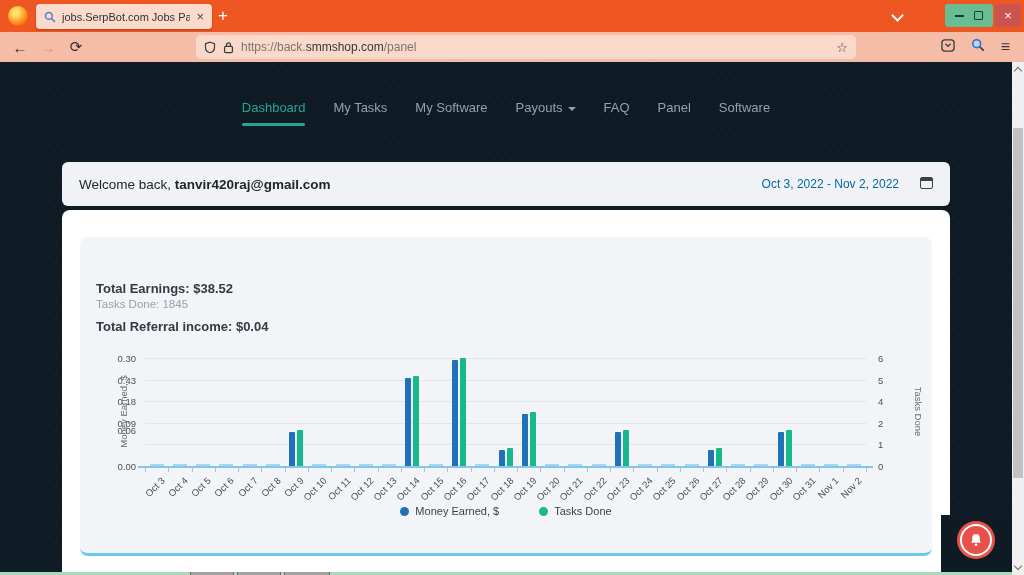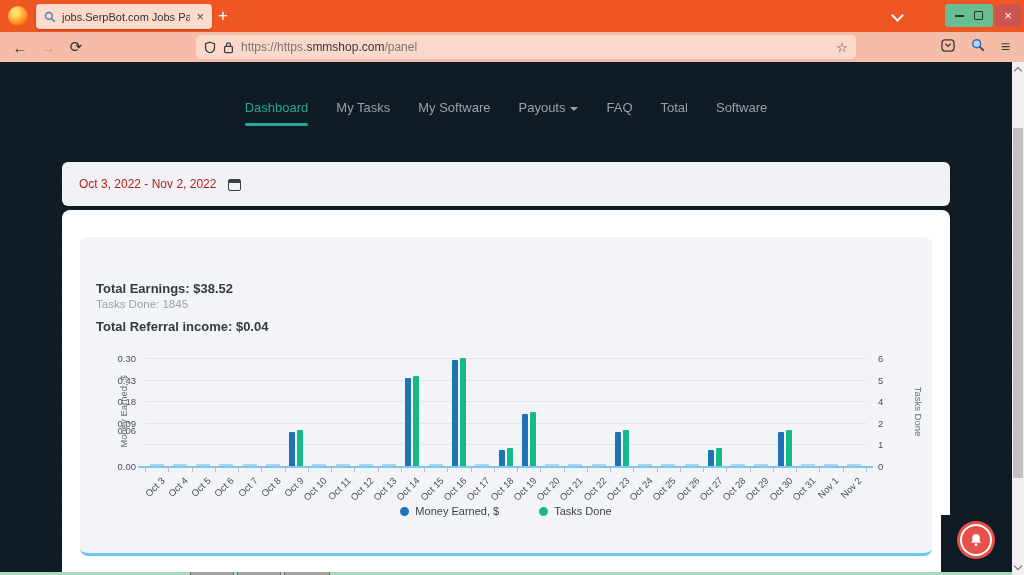--- a/index.html
+++ b/index.html
@@ -43,21 +43,21 @@
   .nav-item { font-size:13px; color:#95a2aa; text-align:center; }
   .nav-item .lbl { display:inline-block; }
   .nav-item.active .lbl { color:#23a795; }
   .nav-underline { height:3px; background:#23a795; border-radius:2px; margin-top:8px; }
   .caret { display:inline-block; width:0; height:0; border-left:4px solid transparent; border-right:4px solid transparent; border-top:4px solid #95a2aa; margin-left:5px; vertical-align:middle; }
 
   .welcome-card { left:62px; top:100px; width:888px; height:44px; background:#f1f2f6; border-radius:6px;
     display:flex; align-items:center; padding:0 17px; }
   .welcome-text { font-size:13.5px; color:#21262b; flex:1; }
   .welcome-text b { font-weight:bold; }
-  .date-range { font-size:12px; color:#b91c1c; display:flex; align-items:flex-end; gap:12px; }
+  .date-range { font-size:12px; color:#0369a1; display:flex; align-items:flex-start; gap:21px; }
   .cal-ico { width:13px; height:12px; border:1.5px solid #3a4045; border-radius:2px; position:relative; }
   .cal-ico::before { content:""; position:absolute; left:0; top:0; right:0; height:3px; background:#3a4045; }
 
   .main-card { left:62px; top:148px; width:888px; height:368px; background:#ffffff; border-radius:8px 8px 0 0; }
   .panel { left:18px; top:27px; width:852px; height:319px; background:#f2f4f8; border-radius:8px;
     border-bottom:3px solid #6ec7ee; }
   .h-payout { left:16px; top:12px; font-size:19px; font-weight:bold; color:#333a42; }
   .h-payout .min { font-size:11px; font-weight:bold; color:#3c434b; }
   .h-earn { left:16px; top:44px; font-size:13px; font-weight:bold; color:#333a42; }
   .h-tasks { left:16px; top:61px; font-size:11.5px; color:#9aa0a6; }
@@ -129,21 +129,21 @@
     <svg width="12" height="13" viewBox="0 0 16 16">
         <path d="M8 1l6 2v5c0 3.5-2.5 6-6 7-3.5-1-6-3.5-6-7V3l6-2z" fill="none" stroke="#3a3a3a" stroke-width="1.6"></path>
       </svg>
   </span>
   <span class="url-ico">
     <svg width="11" height="13" viewBox="0 0 14 16">
         <rect x="2" y="6.5" width="10" height="8" rx="1.5" fill="none" stroke="#3a3a3a" stroke-width="1.6"></rect>
         <path d="M4.5 6.5V4.5a2.5 2.5 0 015 0v2" fill="none" stroke="#3a3a3a" stroke-width="1.6"></path>
       </svg>
   </span>
-  <span class="url-text"><span>https://https.</span><b>smmshop.com</b><span>/panel</span></span>
+  <span class="url-text"><span>https://back.</span><b>smmshop.com</b><span>/panel</span></span>
   <span class="star">☆</span>
 </div>
 <div class="tb-right">
   <span>
     <svg width="14" height="13" viewBox="0 0 16 15">
         <rect x="1" y="1" width="14" height="13" rx="3.5" fill="none" stroke="#3a3a3a" stroke-width="1.5"></rect>
         <path d="M5 5.5l3 3 3-3" fill="none" stroke="#3a3a3a" stroke-width="1.5"></path>
       </svg>
   </span>
   <span>
@@ -159,25 +159,26 @@
 
   <div class="abs nav-menu">
     <div class="nav-item active">
       <span class="lbl">Dashboard</span>
       <div class="nav-underline"></div>
     </div>
     <div class="nav-item"><span class="lbl">My Tasks</span></div>
     <div class="nav-item"><span class="lbl">My Software</span></div>
     <div class="nav-item"><span class="lbl">Payouts</span><span class="caret"></span></div>
     <div class="nav-item"><span class="lbl">FAQ</span></div>
-    <div class="nav-item"><span class="lbl">Total</span></div>
+    <div class="nav-item"><span class="lbl">Panel</span></div>
     <div class="nav-item"><span class="lbl">Software</span></div>
   </div>
 
   <div class="abs welcome-card">
+    <span class="welcome-text"><span>Welcome back, </span><b>tanvir420raj@gmail.com</b></span>
     <span class="date-range">
       <span>Oct 3, 2022 - Nov 2, 2022</span>
       <span class="cal-ico"></span>
     </span>
   </div>
 
   <div class="abs main-card">
     <div class="abs panel">
       <div class="abs h-earn">Total Earnings: $38.52</div>
       <div class="abs h-tasks">Tasks Done: 1845</div>

